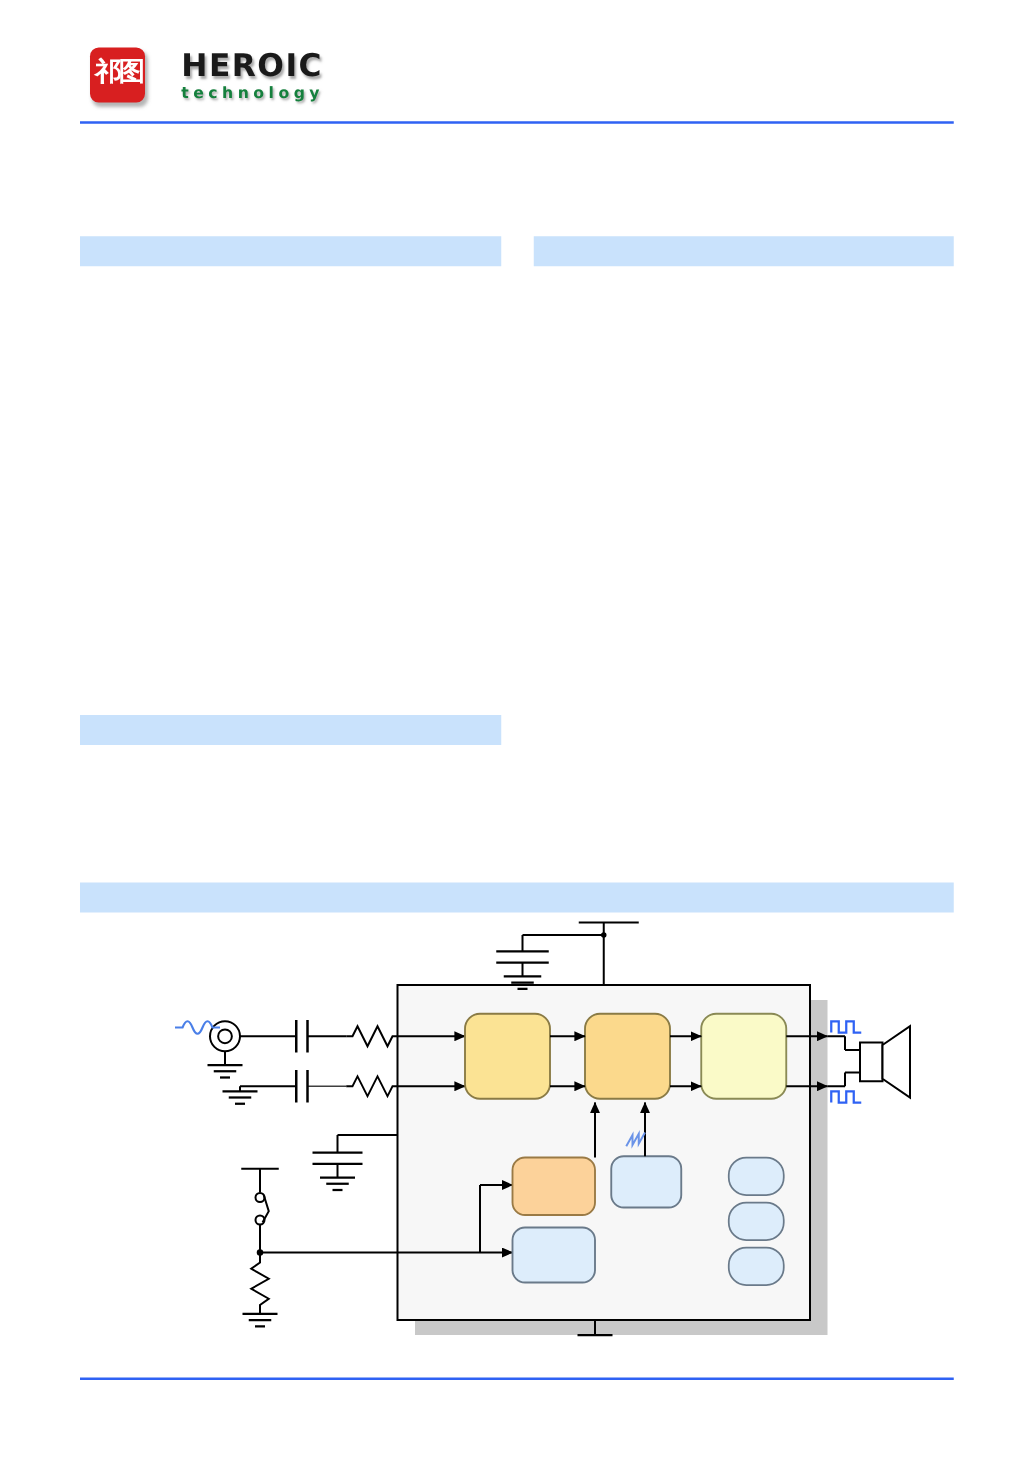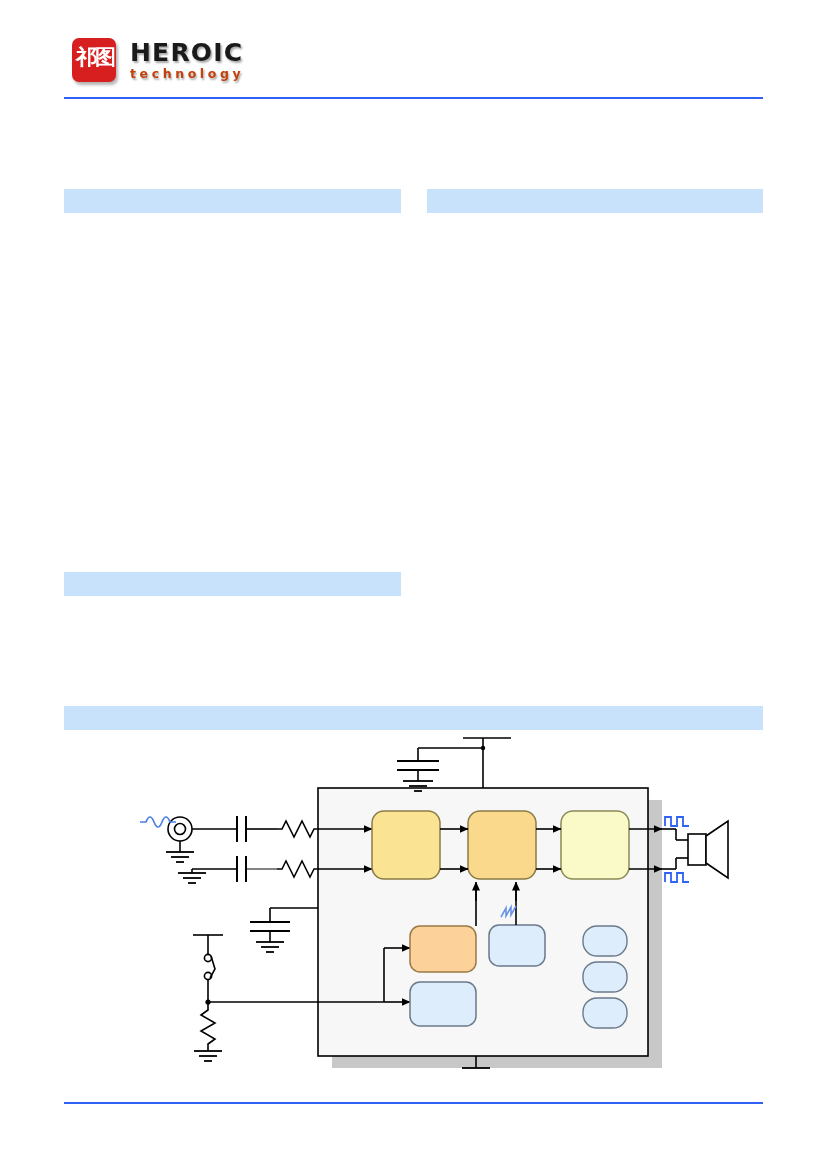--- a/index.html
+++ b/index.html
@@ -50,37 +50,37 @@
     font-family: "DejaVu Sans", sans-serif;
     font-weight: 700;
     line-height: 1;
   }
   .logo-seal .g1 { left: 4px;  top: 9px;  font-size: 21px; }
   .logo-seal .g2 { left: 23px; top: 9px;  font-size: 21px; }
   .logo-wordmark {
     display: flex;
     flex-direction: column;
     justify-content: center;
-    margin-left: 5px;
+    margin-left: 20px;
   }
   .logo-main {
     font-family: "DejaVu Sans", sans-serif;
     font-size: 25px;
     font-weight: 700;
     letter-spacing: 1.2px;
     color: #1a1a1a;
     line-height: 1.02;
     text-shadow: 1.5px 2px 2px rgba(140,140,140,0.75);
   }
   .logo-sub {
     font-family: "DejaVu Sans", sans-serif;
     font-size: 12.5px;
     font-weight: 700;
     letter-spacing: 3.6px;
-    color: #c2410c;
+    color: #15803d;
     line-height: 1.05;
     margin-top: 2px;
     text-shadow: 1.2px 1.6px 2px rgba(140,140,140,0.75);
   }
   .header-rule {
     position: absolute;
     left: 64px;
     top: 97px;
     width: 699px;
     height: 2px;

